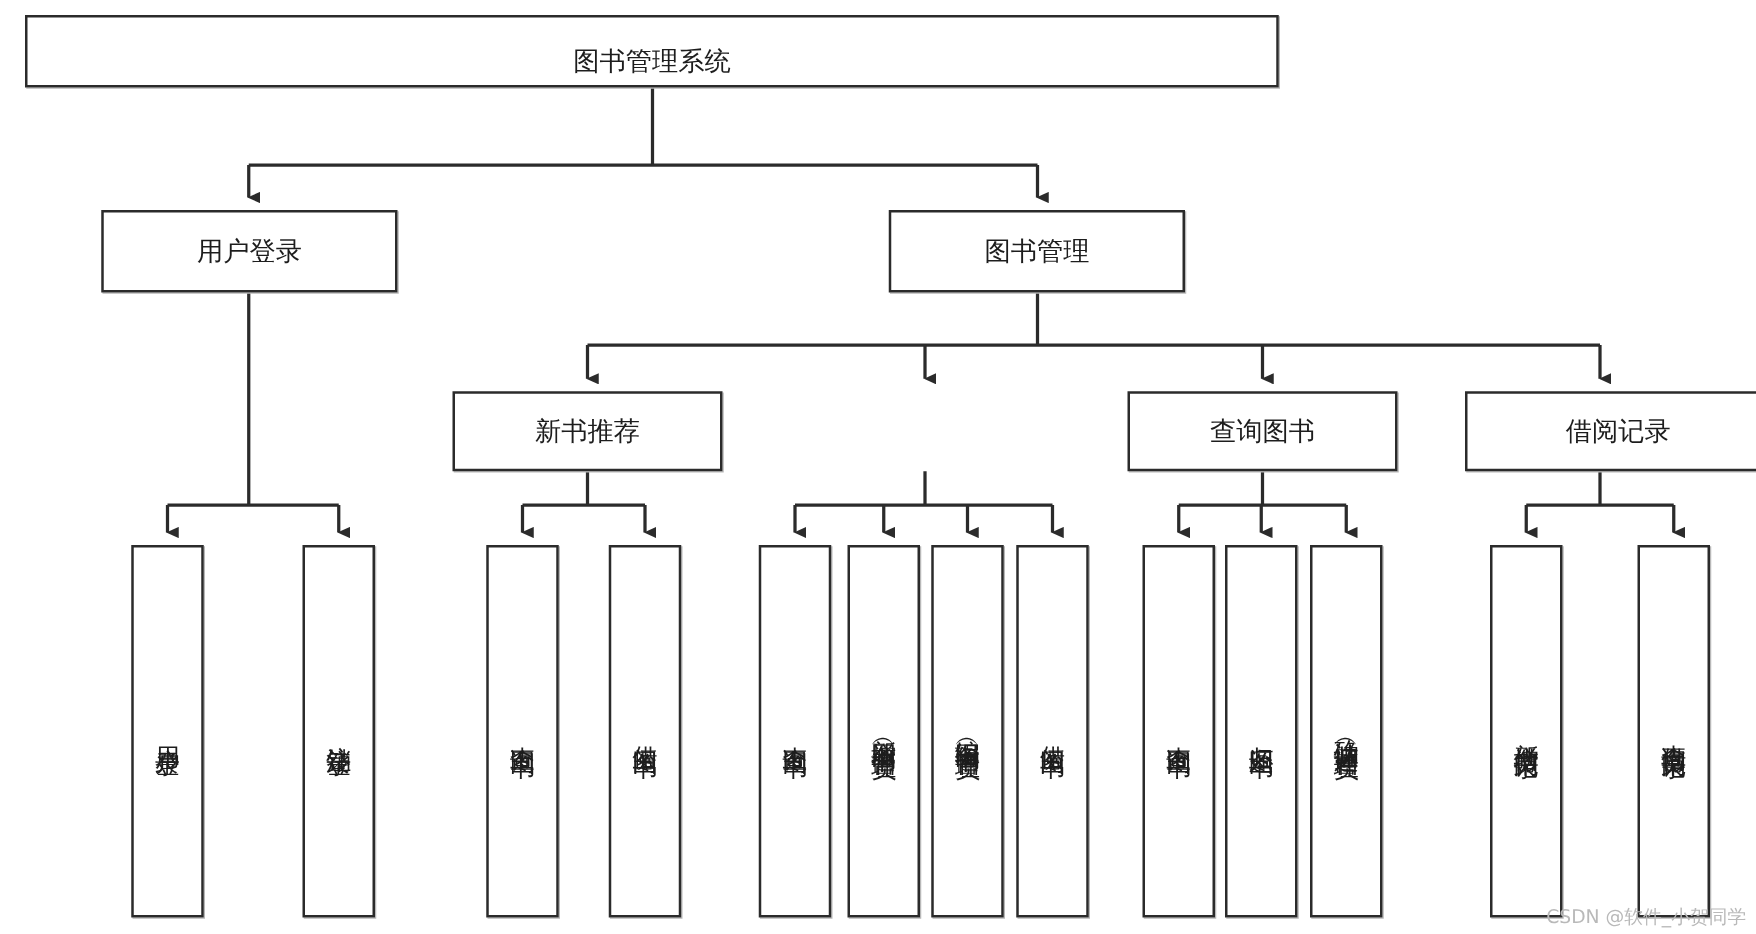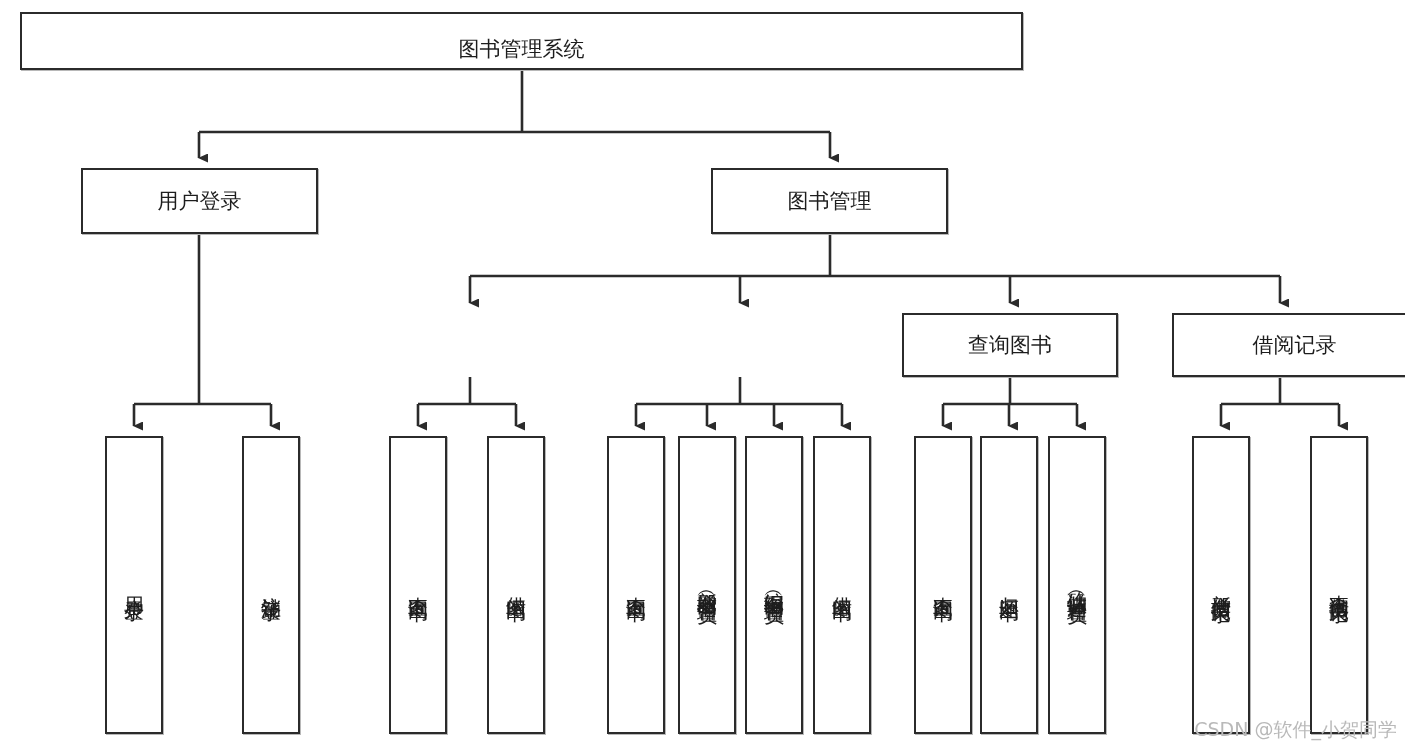--- a/index.html
+++ b/index.html
@@ -60,21 +60,21 @@
     font-size: 20px;
     line-height: 1.25;
     letter-spacing: 2px;
     white-space: normal;
     max-height: 250px;
   }
   .watermark {
     position: absolute;
     right: 8px;
     bottom: 4px;
-    font-size: 19px;
+    font-size: 15px;
     color: #b9b9b9;
     white-space: nowrap;
     font-family: "DejaVu Sans", "Liberation Sans", sans-serif;
   }
 </style>
 </head>
 <body>
 
 <div id="canvas">
 
@@ -134,20 +134,23 @@
   </div>
 
   <div class="node h" style="left:81px; top:168px; width:237px; height:66px;">
     <span class="label">用户登录</span>
   </div>
 
   <div class="node h" style="left:711px; top:168px; width:237px; height:66px;">
     <span class="label">图书管理</span>
   </div>
 
+  <div class="node h" style="left:362px; top:313px; width:216px; height:64px;">
+    <span class="label">新书推荐</span>
+  </div>
 
 
   <div class="node h" style="left:902px; top:313px; width:216px; height:64px;">
     <span class="label">查询图书</span>
   </div>
 
   <div class="node h" style="left:1172px; top:313px; width:245px; height:64px;">
     <span class="label">借阅记录</span>
   </div>
 

